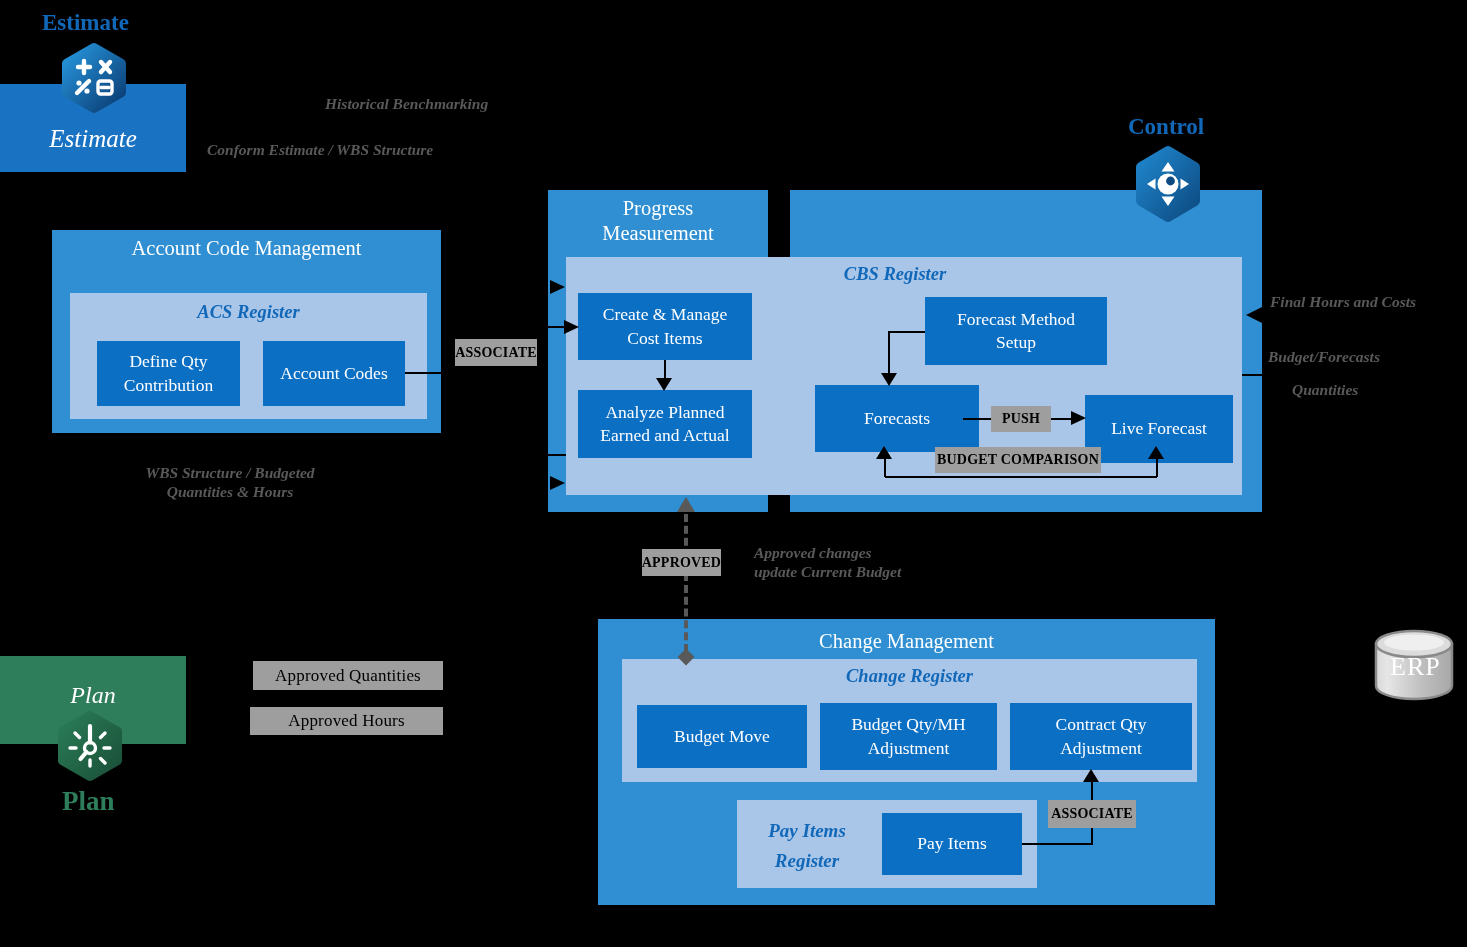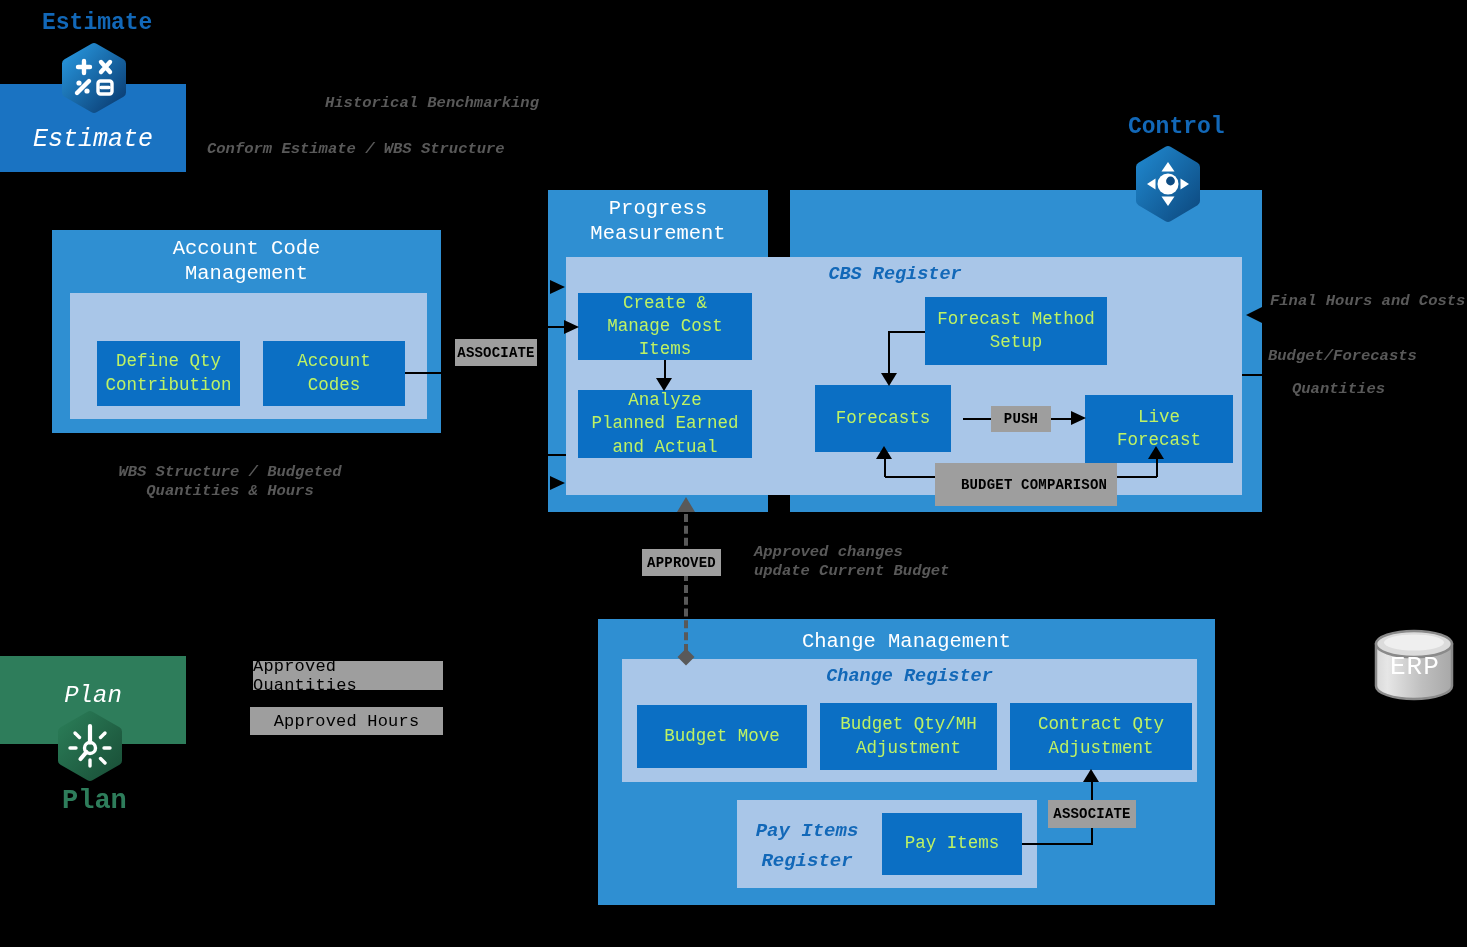--- a/index.html
+++ b/index.html
@@ -1,26 +1,26 @@
 <!DOCTYPE html>
 <html><head>
 <meta charset="utf-8">
 <style>
   html,body{margin:0;padding:0;background:#000;}
   .canvas{
     position:relative;width:1467px;height:947px;background:#000;overflow:hidden;
-    font-family:Liberation Mono, monospace;
+    font-family:Liberation Serif, serif;
     border-radius:6px;
   }
   
   .box-outer{position:absolute;background:#2F8FD2;z-index:1;}
   .box-title{position:absolute;color:#fff;font-size:20.5px;line-height:1.22;text-align:center;z-index:3;font-weight:400;}
   .box-inner{position:absolute;background:#A9C6E8;z-index:2;}
   .register{position:absolute;color:#1268B8;font-style:italic;font-weight:600;font-size:18.5px;text-align:center;z-index:3;}
-  .box-item{position:absolute;background:#0B6FC4;color:#bef264;font-size:17.5px;line-height:1.32;
+  .box-item{position:absolute;background:#0B6FC4;color:#ffffff;font-size:17.5px;line-height:1.32;
     display:flex;align-items:center;justify-content:center;text-align:center;z-index:4;padding:12px;box-sizing:border-box;}
   
   .glabel{position:absolute;background:#9E9E9E;color:#000;font-weight:700;font-size:14px;
     display:flex;align-items:center;justify-content:center;z-index:6;letter-spacing:.2px;}
   .glabel.big{font-weight:400;font-size:17px;}
   
   .ann{position:absolute;color:#595959;font-weight:700;font-style:italic;font-size:15.5px;line-height:19px;z-index:3;}
   
   .heading{position:absolute;color:#1268B8;font-weight:700;font-size:23px;z-index:3;}
   
@@ -69,20 +69,21 @@
     <circle cx="27" cy="49" r="2.6" fill="#fff"></circle>
   </svg>
   <div class="ann" style="left:325px;top:94px;">Historical Benchmarking</div>
   <div class="ann" style="left:207px;top:140px;">Conform Estimate / WBS Structure</div>
 
   <div class="box-outer" style="left:52px;top:230px;width:389px;height:203px;"></div>
   <div class="box-title" style="left:52px;top:236px;width:389px;">
     <span style="display:inline-block;width:250px;">Account Code Management</span>
   </div>
   <div class="box-inner" style="left:70px;top:293px;width:357px;height:126px;"></div>
+  <div class="register" style="left:70px;top:302px;width:357px;">ACS Register</div>
   <div class="box-item" style="left:97px;top:341px;width:143px;height:65px;">Define Qty Contribution</div>
   <div class="box-item" style="left:263px;top:341px;width:142px;height:65px;">Account Codes</div>
 
   <div class="hl" style="left:405px;top:372px;width:50px;"></div>
   <div class="glabel" style="left:455px;top:339px;width:82px;height:27px;">ASSOCIATE</div>
 
   <div class="ann" style="left:110px;top:463px;width:240px;text-align:center;">
     <span>WBS Structure / Budgeted</span><br>
     <span>Quantities &amp; Hours</span>
   </div>
@@ -104,33 +105,33 @@
   <div class="arr r" style="left:550px;top:280px;"></div>
   <div class="hl" style="left:534px;top:326px;width:30px;"></div>
   <div class="arr r" style="left:564px;top:320px;"></div>
   <div class="hl" style="left:548px;top:454px;width:18px;"></div>
   <div class="arr r" style="left:550px;top:476px;"></div>
 
   <div class="box-item" style="left:925px;top:297px;width:182px;height:68px;">Forecast Method Setup</div>
   <div class="hl" style="left:889px;top:331px;width:36px;"></div>
   <div class="vl" style="left:888px;top:331px;height:42px;"></div>
   <div class="arr d" style="left:881px;top:373px;"></div>
-  <div class="box-item" style="left:815px;top:385px;width:136px;height:67px;">Forecasts</div>
+  <div class="box-item" style="left:815px;top:385px;width:164px;height:67px;">Forecasts</div>
   <div class="hl" style="left:963px;top:418px;width:28px;"></div>
   <div class="glabel" style="left:991px;top:406px;width:60px;height:26px;">PUSH</div>
   <div class="hl" style="left:1051px;top:418px;width:20px;"></div>
   <div class="arr r" style="left:1071px;top:411px;"></div>
   <div class="box-item" style="left:1085px;top:395px;width:148px;height:68px;">Live Forecast</div>
 
   <div class="hl" style="left:885px;top:476px;width:272px;"></div>
   <div class="vl" style="left:884px;top:459px;height:18px;"></div>
   <div class="arr u" style="left:876px;top:446px;"></div>
   <div class="vl" style="left:1156px;top:459px;height:18px;"></div>
   <div class="arr u" style="left:1148px;top:446px;"></div>
-  <div class="glabel" style="left:935px;top:463px;width:166px;height:43px;padding-left:16px;">BUDGET COMPARISON</div>
+  <div class="glabel" style="left:935px;top:447px;width:166px;height:26px;">BUDGET COMPARISON</div>
 
   <div class="arr l" style="left:1246px;top:307px;"></div>
   <div class="ann" style="left:1270px;top:292px;">Final Hours and Costs</div>
   <div class="hl" style="left:1242px;top:374px;width:20px;"></div>
   <div class="ann" style="left:1268px;top:347px;">Budget/Forecasts</div>
   <div class="ann" style="left:1292px;top:380px;">Quantities</div>
 
   <div class="heading" style="left:1128px;top:114px;">Control</div>
   <svg class="hex" style="left:1134px;top:144px;" width="68" height="80" viewBox="0 0 68 80">
     <defs>

